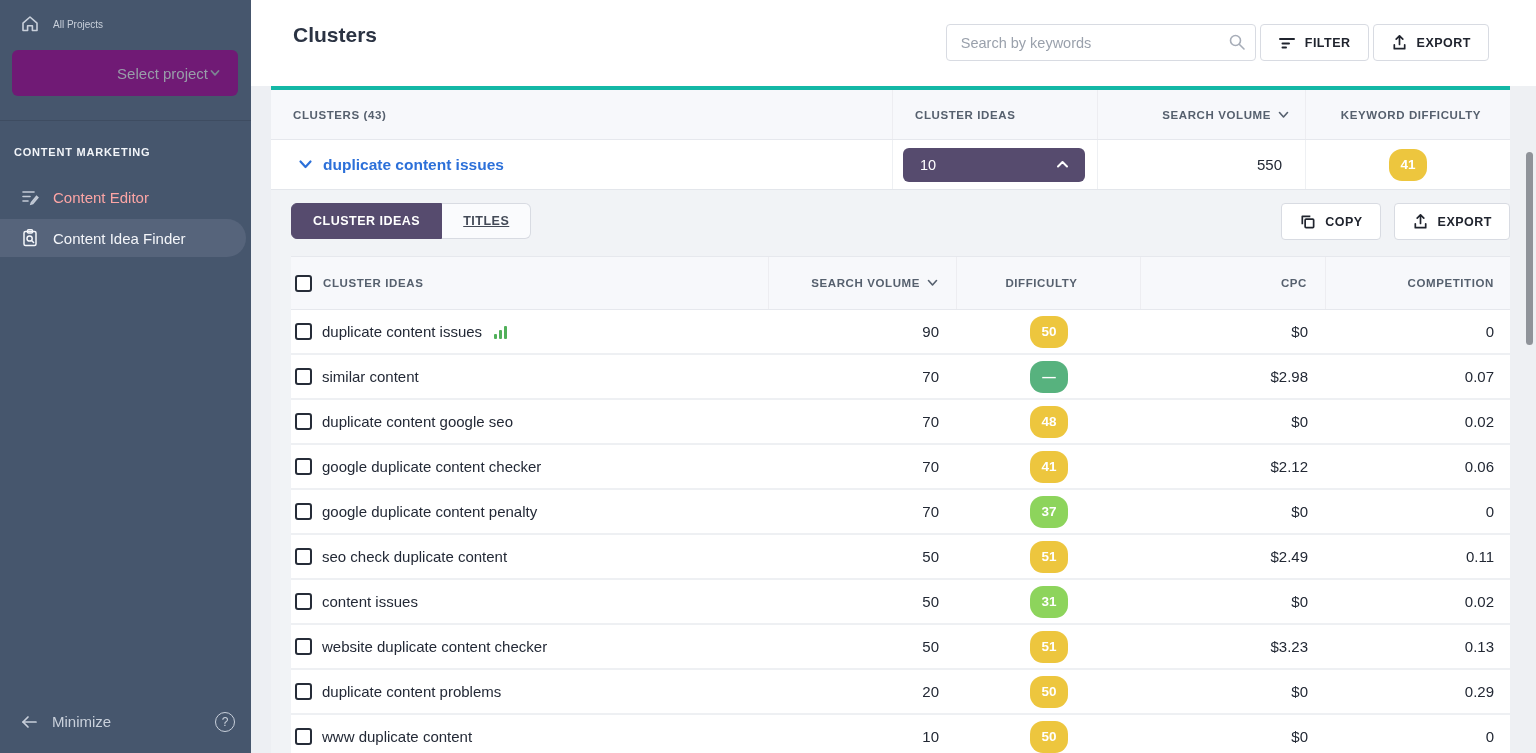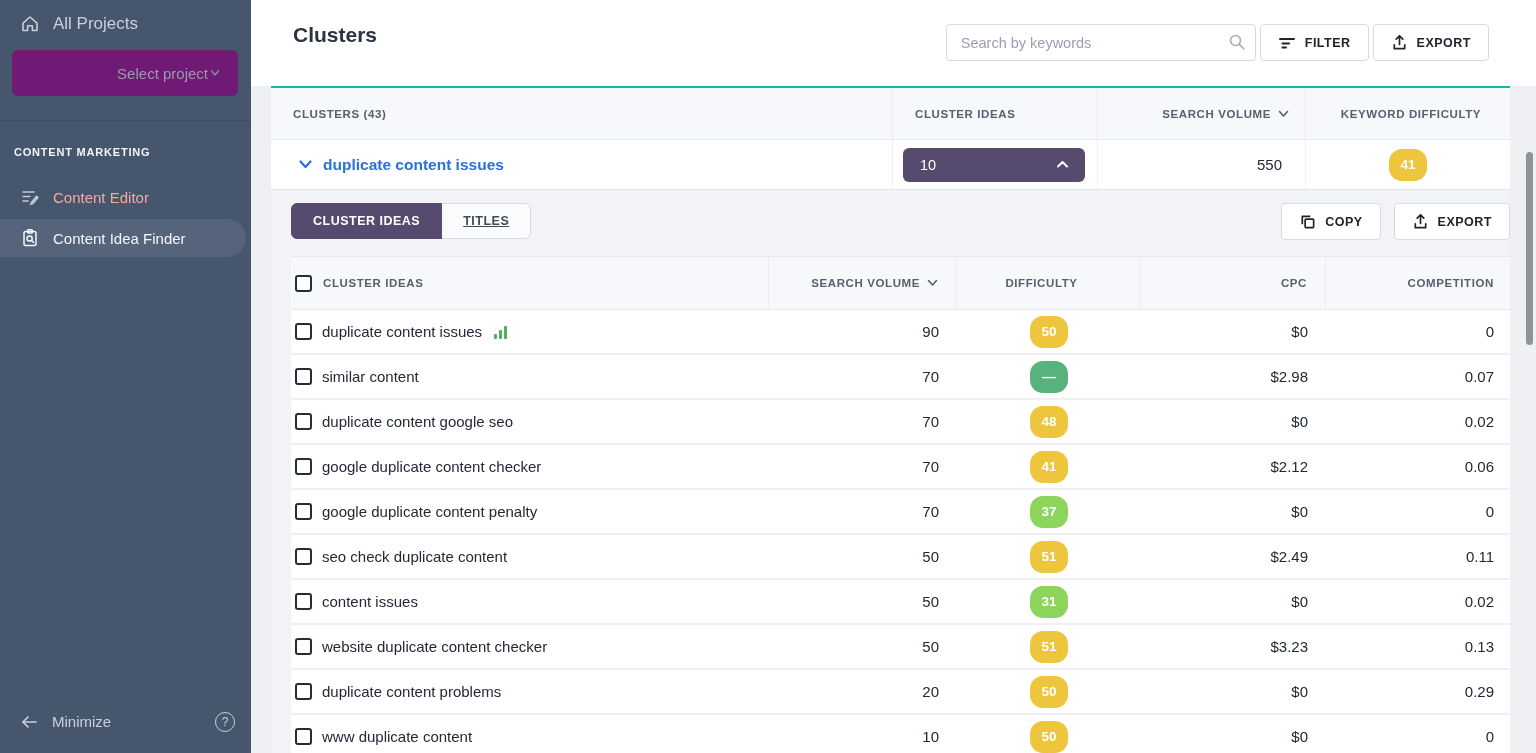--- a/index.html
+++ b/index.html
@@ -2,21 +2,21 @@
 <html><head>
 <meta charset="utf-8">
 <style>
   * { margin:0; padding:0; box-sizing:border-box; }
   html,body { width:1536px; height:753px; overflow:hidden; }
   body { font-family:"Liberation Sans", sans-serif; background:#edeff3; }
   .app { position:relative; width:1536px; height:753px; overflow:hidden; }
 
   
   .sidebar { position:absolute; left:0; top:0; width:251px; height:753px; background:#46566d; color:#cdd3dd; }
-  .sb-all { position:absolute; top:14px; left:20px; display:flex; align-items:center; gap:13px; font-size:17px; color:#c9d0db; cursor:pointer; }
+  .sb-all { position:absolute; top:14px; left:20px; display:flex; align-items:center; gap:13px; font-size:10px; color:#c9d0db; cursor:pointer; }
   .sb-select { position:absolute; top:50px; left:12px; width:226px; height:46px; background:#701a75; border-radius:6px; display:flex; align-items:center; justify-content:flex-end; padding:0 16px 0 11px; color:#989ea9; font-size:15px; cursor:pointer; }
   .sb-divider { position:absolute; top:120px; left:0; width:251px; height:1px; background:#3e4c61; }
   .sb-section { position:absolute; top:146px; left:14px; font-size:11px; font-weight:bold; letter-spacing:0.8px; color:#f2f5f9; }
   .sb-item { position:absolute; left:0; width:246px; height:38px; display:flex; align-items:center; gap:13px; padding-left:20px; font-size:15px; color:#fca5a5; cursor:pointer; }
   .sb-item.active { background:#56647b; border-radius:0 19px 19px 0; color:#f4f6fa; }
   .sb-item1 { top:178px; }
   .sb-item2 { top:219px; }
   .sb-bottom { position:absolute; bottom:12px; left:0; width:251px; height:32px; }
   .sb-min { position:absolute; left:20px; top:4px; display:flex; align-items:center; gap:14px; font-size:15px; color:#c9d0db; cursor:pointer; }
   .sb-help { position:absolute; right:16px; top:3px; width:20px; height:20px; border:1.6px solid #c9d0db; border-radius:50%; display:flex; align-items:center; justify-content:center; font-size:12px; color:#c9d0db; cursor:pointer; }
@@ -30,21 +30,21 @@
   .search-box { position:relative; width:310px; height:37px; }
   .search-box input { width:100%; height:100%; border:1px solid #d8dbe2; border-radius:4px; padding:0 36px 0 14px; font-size:14.5px; color:#333a46; font-family:"Liberation Sans",sans-serif; outline:none; background:#fff; }
   .search-box input::placeholder { color:#9aa1ac; }
   .search-box .mag { position:absolute; right:10px; top:9px; }
   .btn { height:37px; background:#fff; border:1px solid #d8dbe2; border-radius:4px; display:flex; align-items:center; gap:9px; padding:0 17px; font-size:12.5px; font-weight:bold; letter-spacing:0.5px; color:#20242e; cursor:pointer; }
 
   .content { position:absolute; left:20px; top:86px; width:1239px; }
 
   
   .outer-grid { display:grid; grid-template-columns:622px 205px 208px 204px; }
-  .outer-head { height:54px; background:#f7f8fb; border-top:2px solid #14b8a6; border-bottom:1px solid #e6e8ed; }
+  .outer-head { height:54px; background:#f7f8fb; border-top:4px solid #14b8a6; border-bottom:1px solid #e6e8ed; }
   .th { font-size:11.5px; font-weight:bold; letter-spacing:0.6px; color:#56606e; display:flex; align-items:center; }
   .outer-head .th { height:100%; padding:0 16px 0 22px; border-right:1px solid #ededf1; }
   .outer-head .th:last-child { border-right:none; }
   .th.right { justify-content:flex-end; }
   .th.center { justify-content:center; }
   .sortch { margin-left:7px; }
 
   .cluster-row { height:50px; background:#fff; border-bottom:1px solid #e3e6eb; }
   .cluster-row > div { display:flex; align-items:center; border-right:1px solid #eef0f3; height:100%; }
   .cluster-row > div:last-child { border-right:none; }

